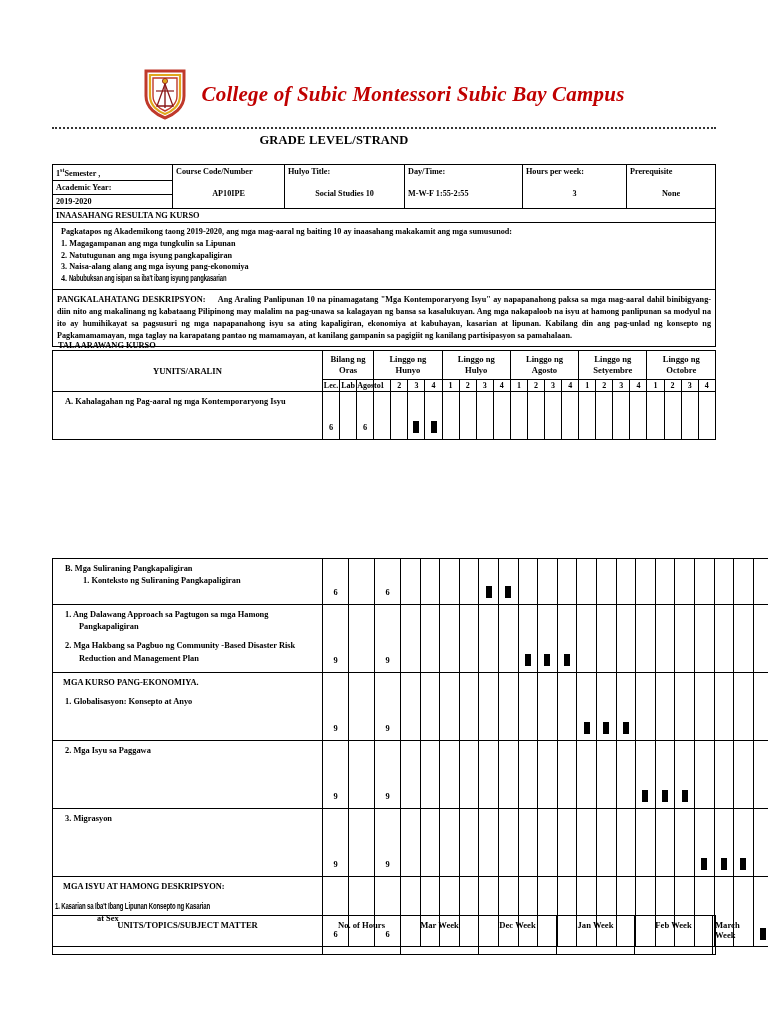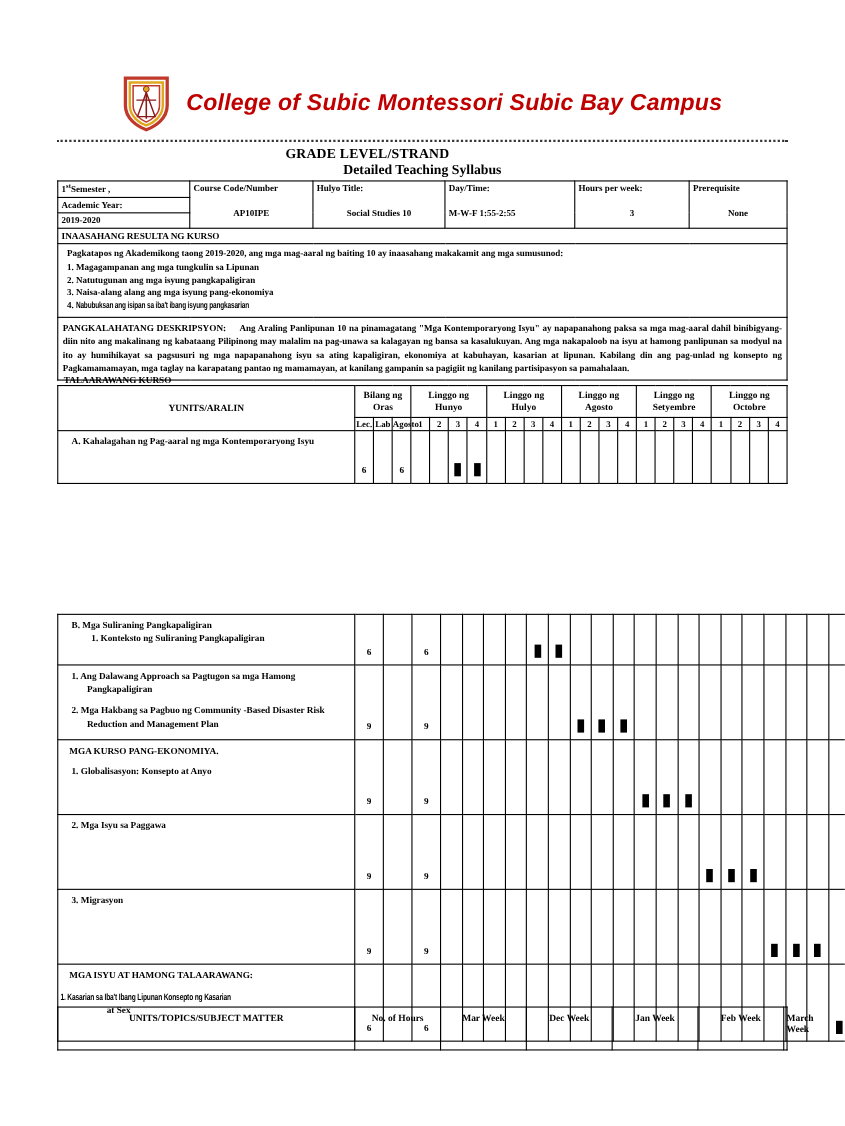--- a/index.html
+++ b/index.html
@@ -20,21 +20,21 @@
   .letterhead {
     position: absolute;
     top: 68px; left: 0; width: 768px;
     display: flex;
     align-items: center;
     justify-content: center;
     gap: 14px;
   }
   .crest { width: 44px; height: 52px; flex: 0 0 auto; }
   .school-name {
-    font-family: Liberation Sans, sans-serif;
+    font-family: Liberation Serif, serif;
     font-weight: bold;
     font-style: italic;
     font-size: 21px;
     letter-spacing: 0.2px;
     color: #c00000;
     white-space: nowrap;
   }
 
   .rule-dashed {
     position: absolute;
@@ -180,21 +180,20 @@
         <line x1="13" y1="23" x2="31" y2="23" stroke="#8a1a1a" stroke-width="1.2"></line>
         <circle cx="22" cy="13" r="2.6" fill="#e0a81c" stroke="#8a1a1a" stroke-width="0.8"></circle>
       </svg>
     </span>
     <span class="school-name">College of Subic Montessori Subic Bay Campus</span>
   </div>
 
   <div class="rule-dashed"></div>
 
   <div class="doc-title">GRADE LEVEL/STRAND</div>
-  <div class="doc-subtitle">Detailed Teaching Syllabus</div>
 
   <table class="info-table">
     <tbody>
         <tr>
       <td class="info-lbl" style="width:120px">
         <span>1</span><span class="sup">st</span><span>Semester ,</span>
       </td>
       <td class="info-val" style="width:112px" rowspan="3">
         <div class="info-lbl">Course Code/Number</div>
         <div style="height:11px"></div>
@@ -534,21 +533,21 @@
           <td class="wk">
             <span class="mark"></span>
           </td>
           <td class="wk">
             <span class="mark"></span>
           </td>
           <td class="wk"></td>
         </tr>
         <tr style="height: 70px;">
           <td class="topic">
-            <span class="flush">MGA ISYU AT HAMONG TALAARAWANG:</span>
+            <span class="flush">MGA ISYU AT HAMONG DESKRIPSYON:</span>
             <span class="gap"></span>
             <span class="indent1"><span class="condensed">1.   Kasarian sa Iba't Ibang Lipunan Konsepto ng Kasarian</span></span>
             <span class="sub">at Sex</span>
           </td>
           <td class="hrs">6</td>
           <td class="hrs"></td>
           <td class="hrs">6</td>
           <td class="wk"></td>
           <td class="wk"></td>
           <td class="wk"></td>

